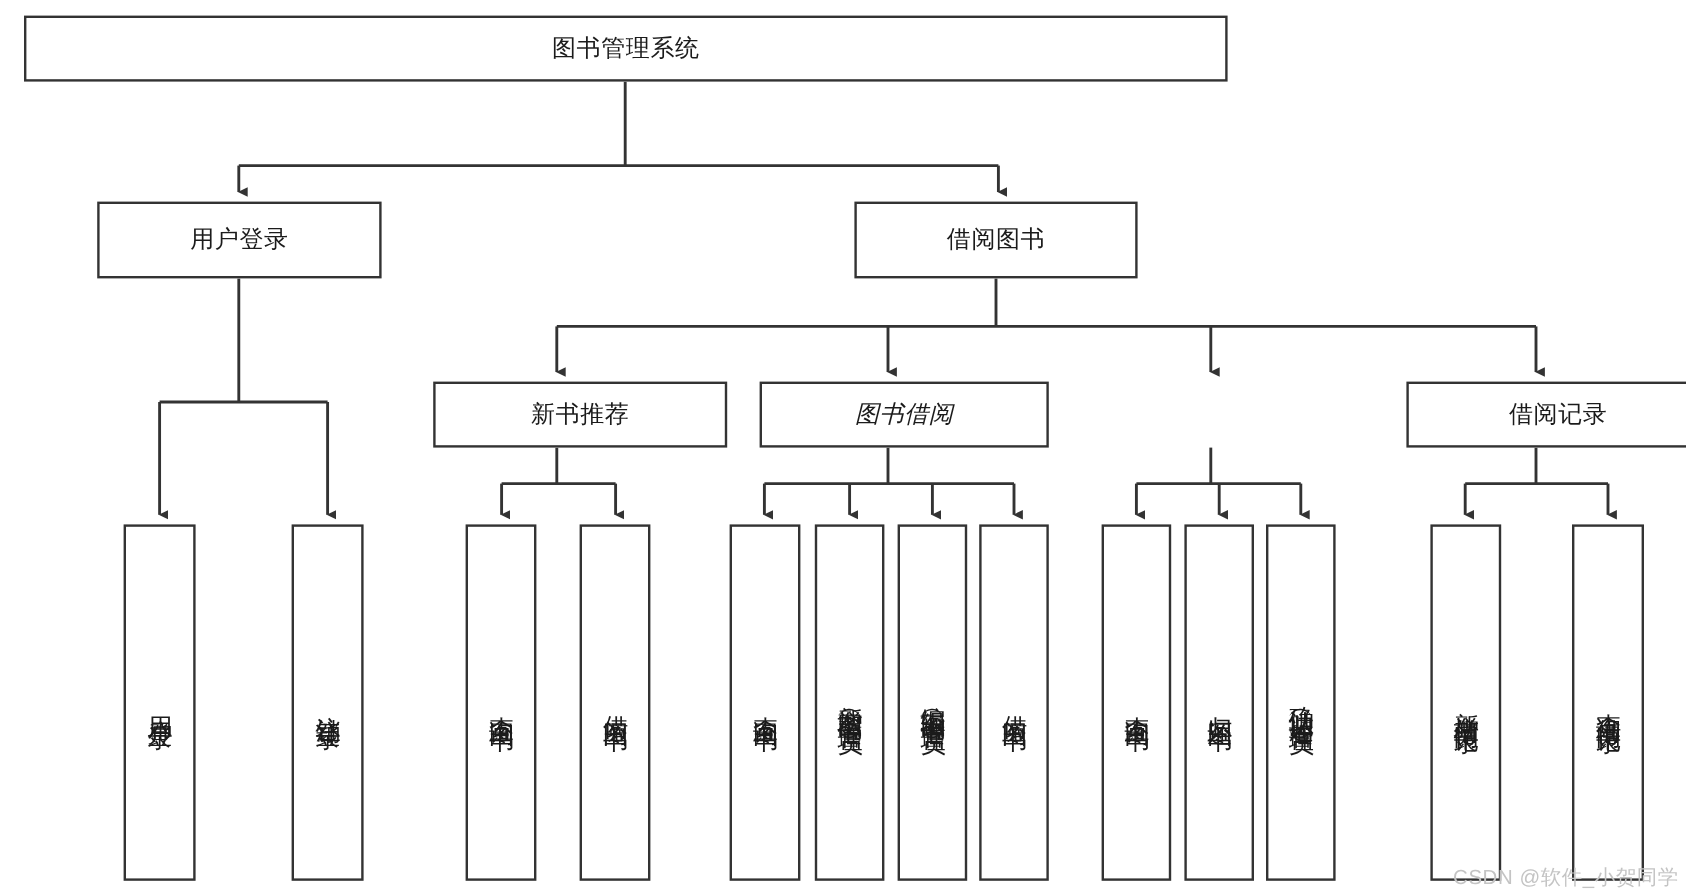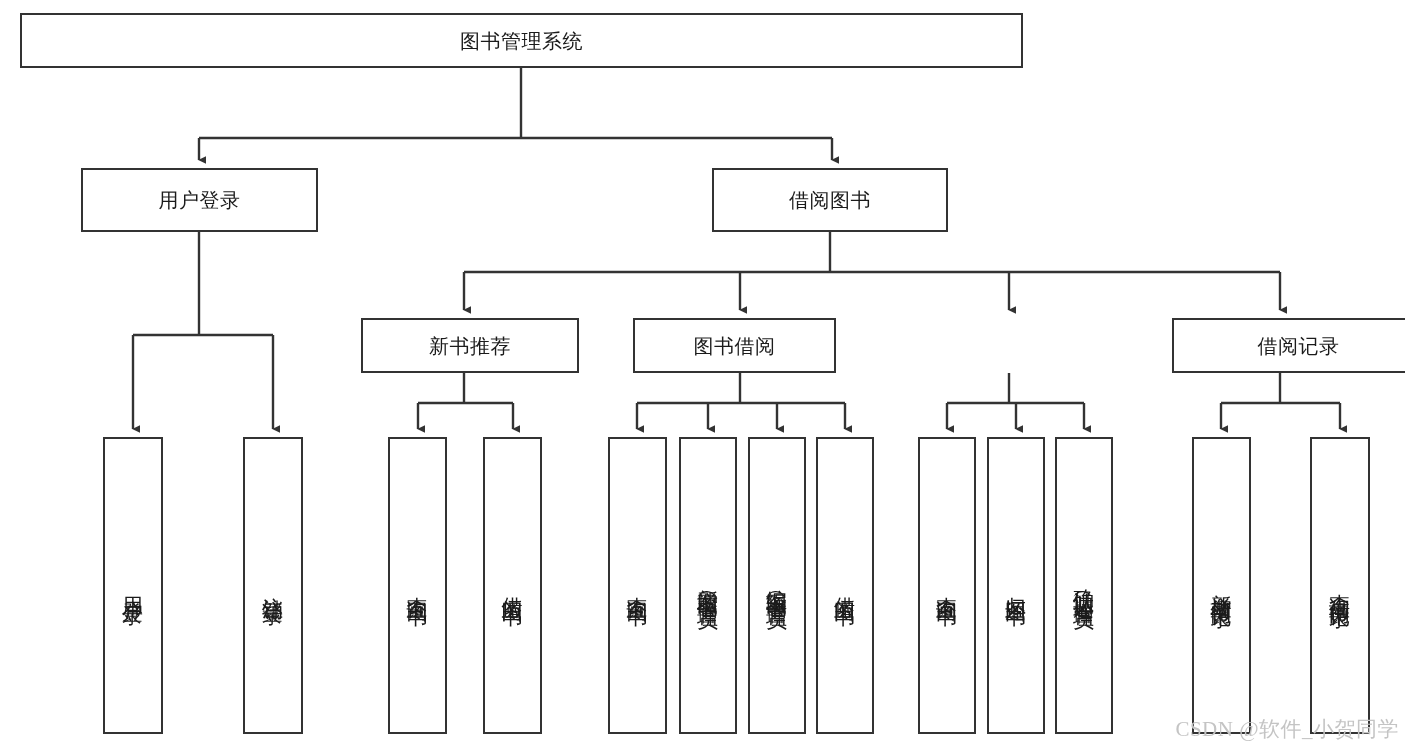--- a/index.html
+++ b/index.html
@@ -52,25 +52,24 @@
     color: #1b1b1b;
     letter-spacing: 3px;
     line-height: 1.0;
     white-space: nowrap;
     display: block;
   }
   #watermark {
     position: absolute;
     right: 6px;
     bottom: 4px;
-    font-size: 21px;
+    font-size: 17px;
     color: #c4c4c4;
     white-space: nowrap;
     letter-spacing: 0.5px;
-    font-family: Liberation Serif, serif;
   }
 </style>
 </head>
 <body>
 
 <div id="stage">
 
   <svg id="diagram-svg" viewBox="0 0 1405 747" xmlns="http://www.w3.org/2000/svg">
     <defs>
       <marker id="arrowhead" markerWidth="9" markerHeight="9" refX="4" refY="7.4" orient="auto" markerUnits="userSpaceOnUse">
@@ -137,24 +136,24 @@
     <span class="node-label-h">图书管理系统</span>
   </div>
 
   <div class="node-box" id="node-l2-0" style="left: 81px; top: 168px; width: 237px; height: 64px;">
     <span class="node-label-h">用户登录</span>
   </div>
   <div class="node-box" id="node-l2-1" style="left: 712px; top: 168px; width: 236px; height: 64px;">
     <span class="node-label-h">借阅图书</span>
   </div>
 
-  <div class="node-box" id="node-l3-0" style="left: 361px; top: 318px; width: 218px; height: 55px;">
+  <div class="node-box" id="node-l3-0" style="left: 361px; top: 318px; width: 245px; height: 55px;">
     <span class="node-label-h">新书推荐</span>
   </div>
-  <div class="node-box" id="node-l3-1" style="left: 633px; top: 318px; width: 203px; height: 55px;">
+  <div class="node-box" id="node-l3-1" style="left: 633px; top: 318px; width: 241px; height: 55px; font-style: italic;">
     <span class="node-label-h">图书借阅</span>
   </div>
   <div class="node-box" id="node-l3-3" style="left: 1172px; top: 318px; width: 253px; height: 55px;">
     <span class="node-label-h">借阅记录</span>
   </div>
 
   <div class="node-box vertical" id="node-leaf-0" style="left: 103px; top: 437px; width: 60px; height: 297px; align-items: center; padding-top: 0px;">
     <span class="node-label-v">用户登录</span>
   </div>
   <div class="node-box vertical" id="node-leaf-1" style="left: 243px; top: 437px; width: 60px; height: 297px; align-items: center; padding-top: 0px;">

